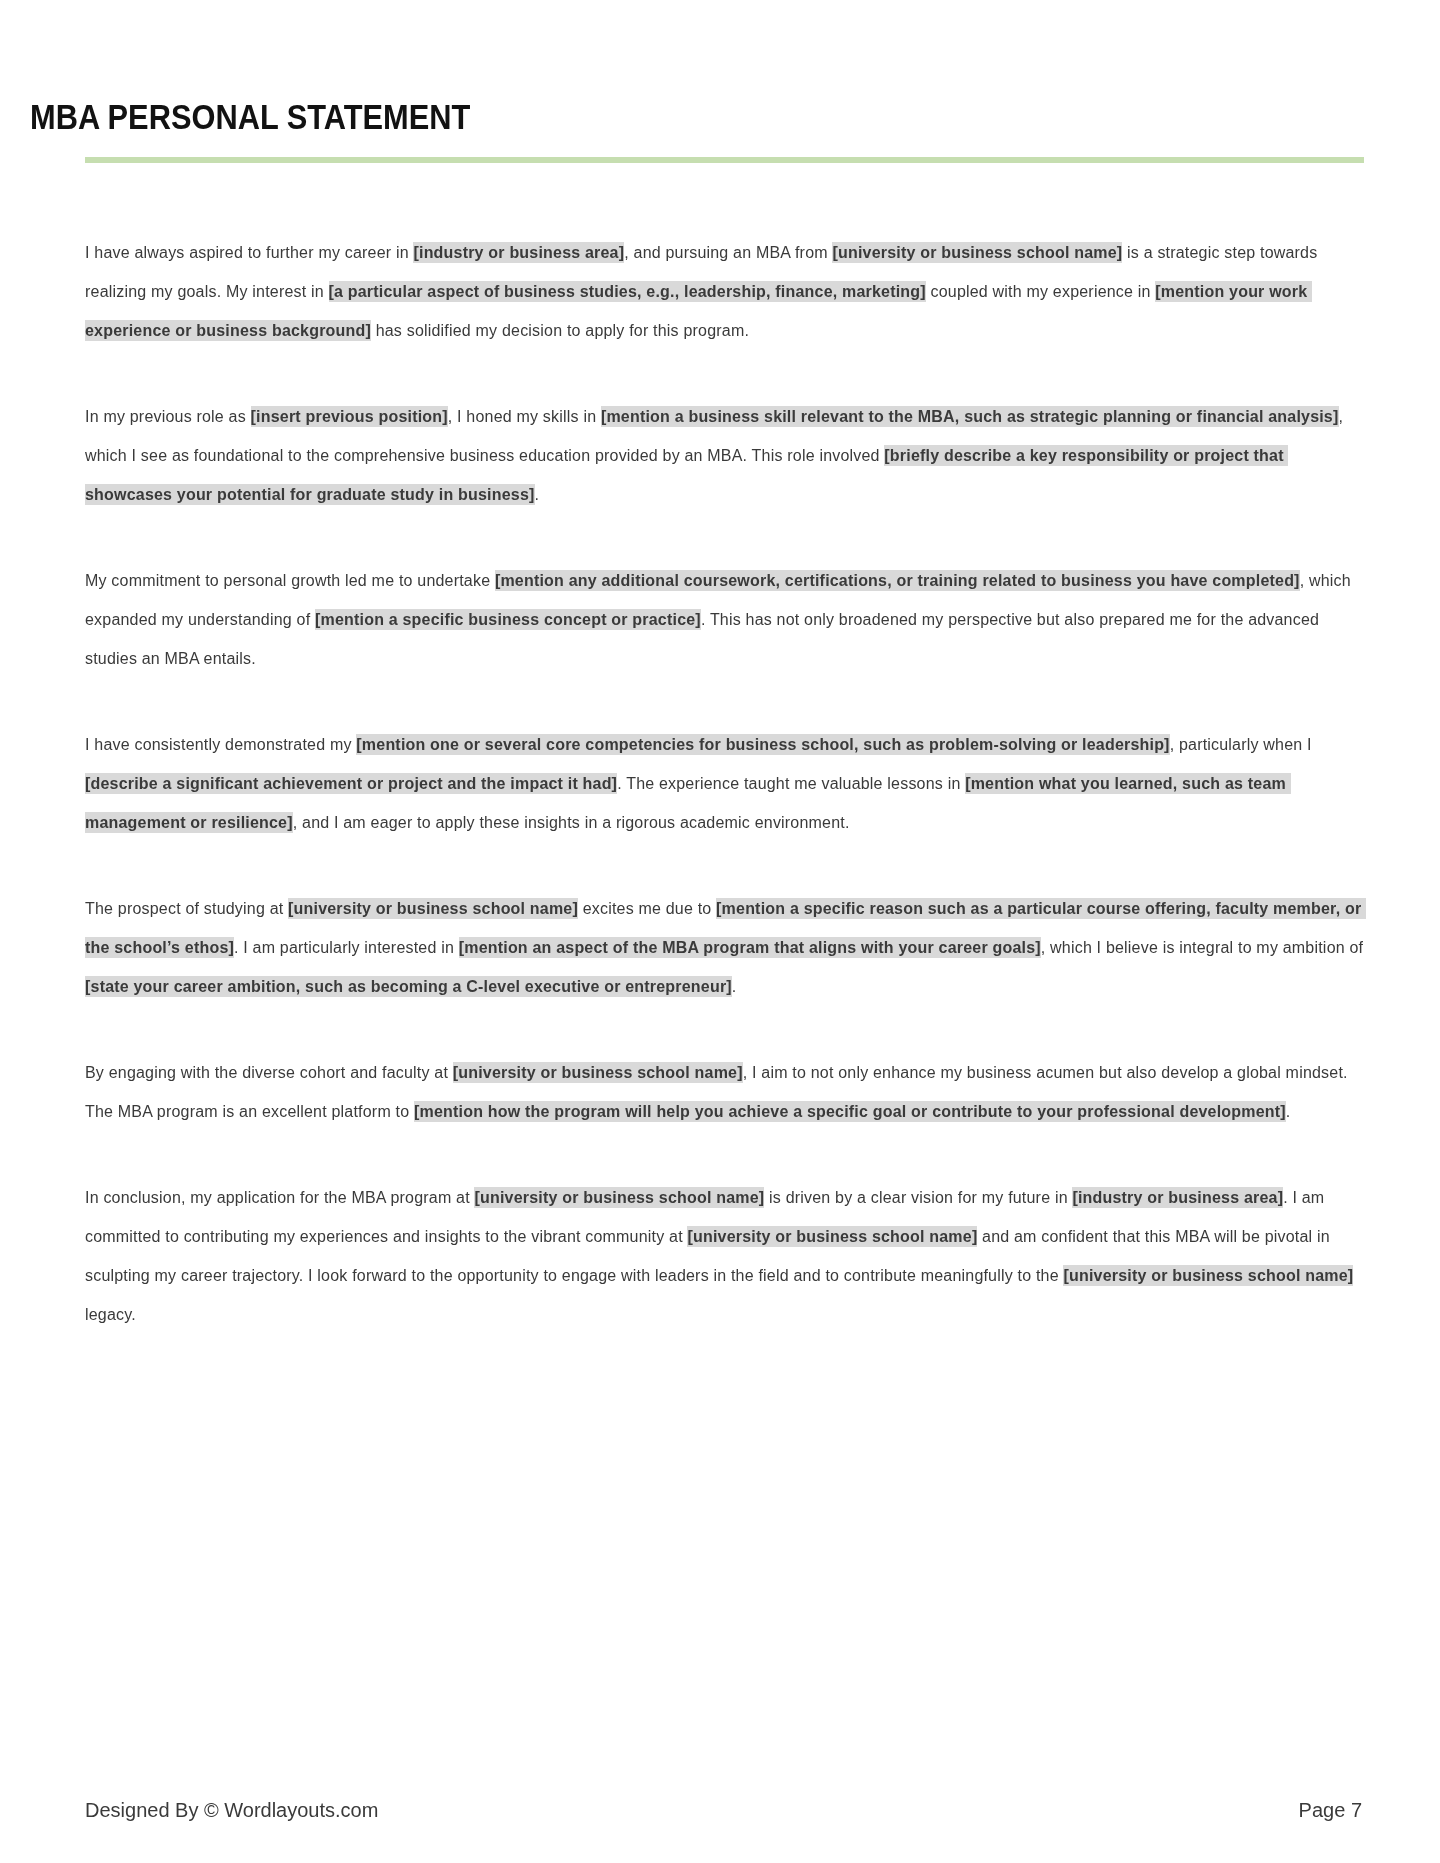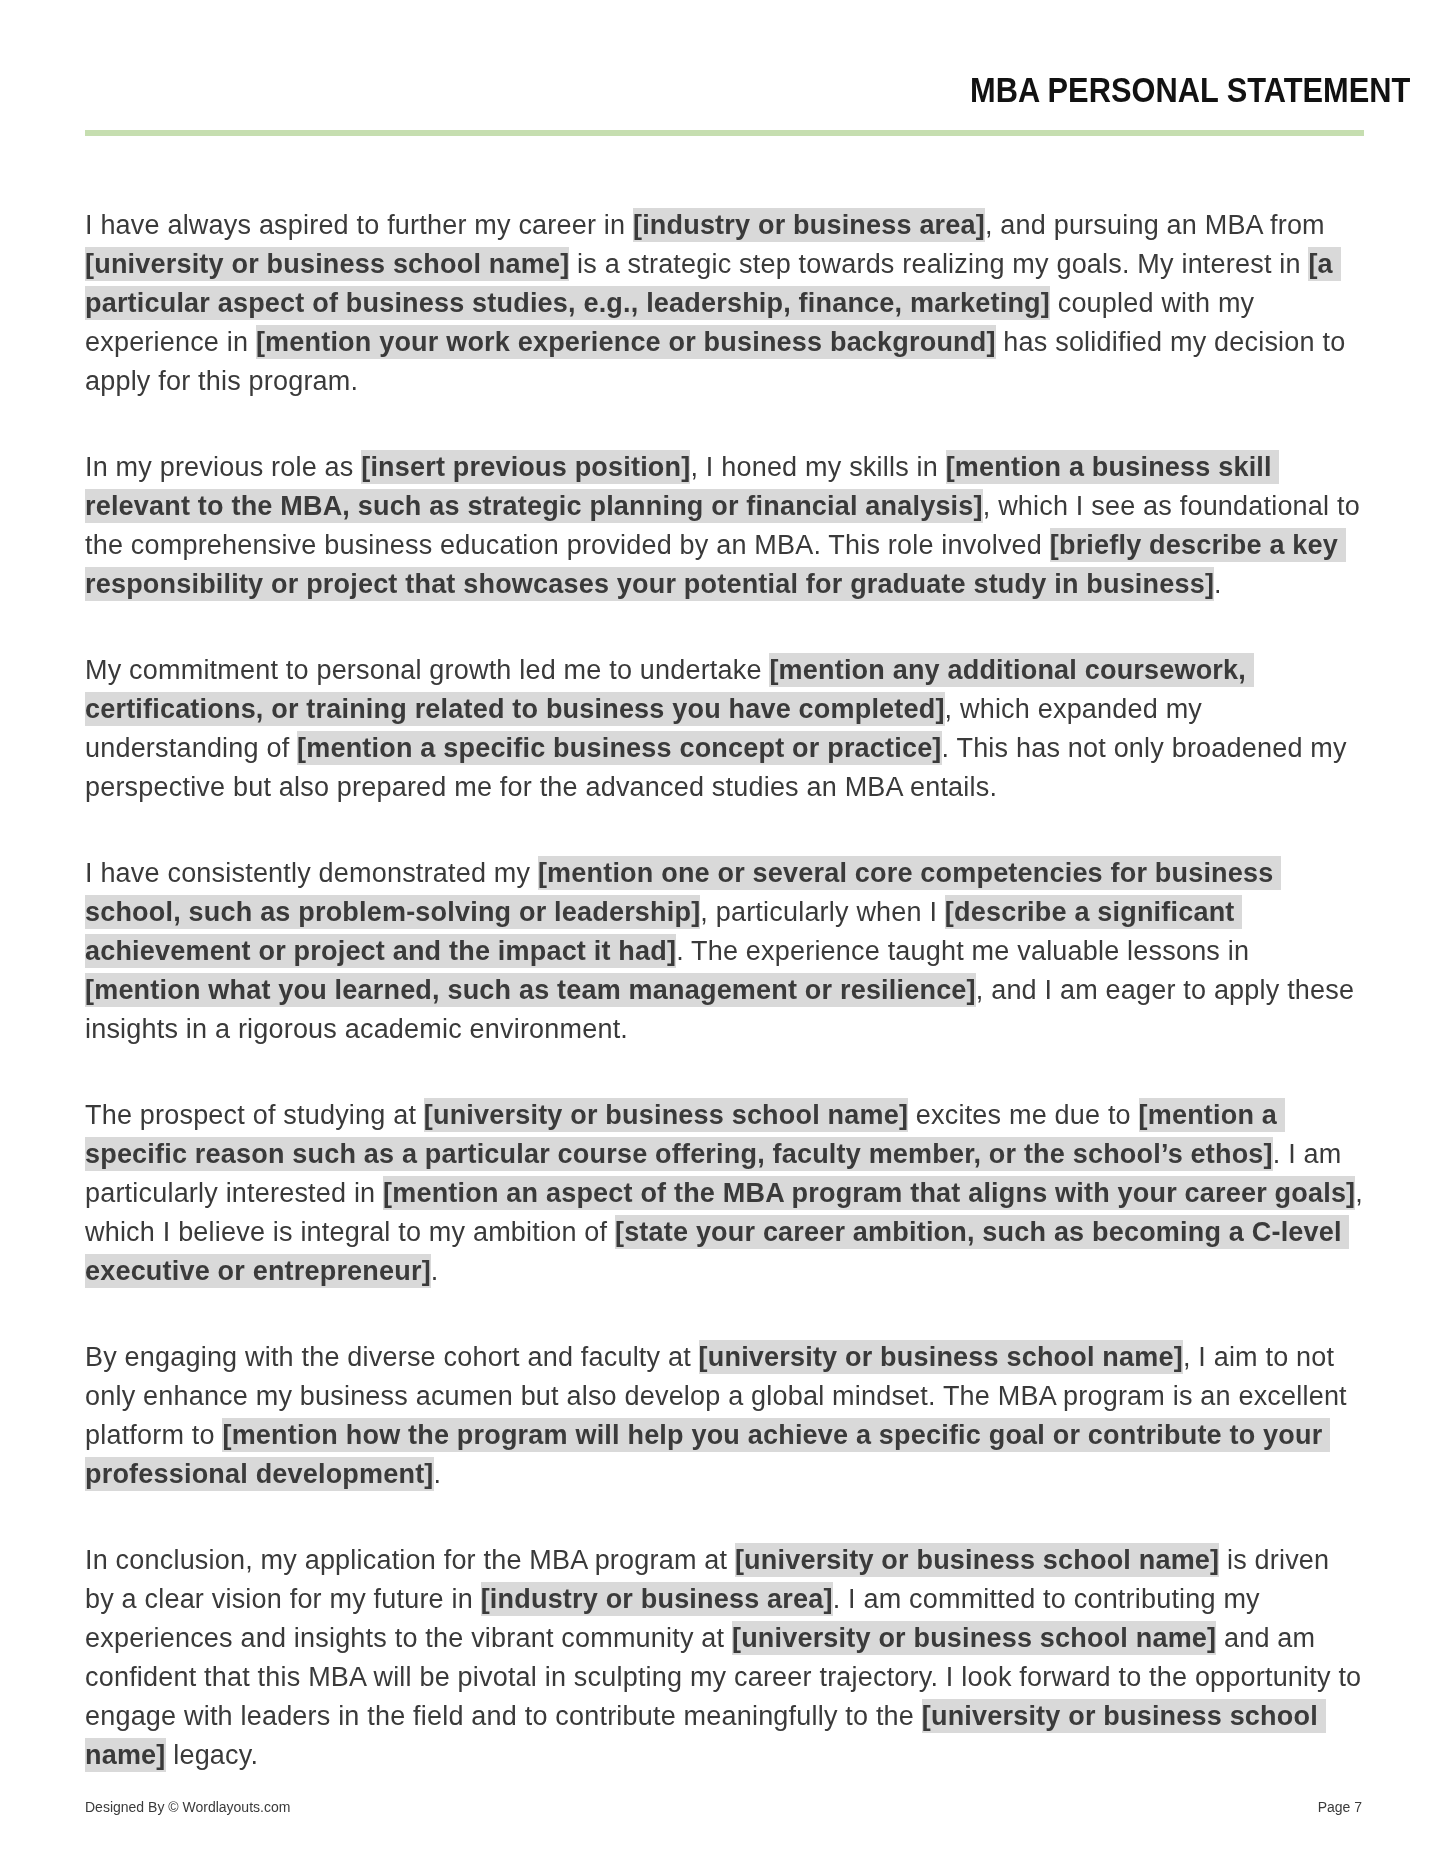--- a/index.html
+++ b/index.html
@@ -7,22 +7,22 @@
   .page {
     position: relative;
     width: 1440px;
     height: 1863px;
     background: #ffffff;
     font-family: "Liberation Sans", sans-serif;
     color: var(--text, #3a3a3a);
     overflow: hidden;
   }
   .doc-title {
-    padding-top: 71px;
-    text-align: right;
+    padding-top: 98px;
+    text-align: left;
     font-size: 35px;
     line-height: 38px;
     font-weight: bold;
     color: var(--title-color, #121212);
     letter-spacing: 0px;
   }
   .doc-title .condense {
     display: inline-block;
     transform: scaleX(0.88);
     transform-origin: center;
@@ -31,40 +31,40 @@
   .title-rule {
     margin: 21px 0 0 85px;
     width: 1279px;
     height: 6px;
     background: var(--accent, #c6deb0);
   }
   .doc-body {
     margin: 70px 76px 0 85px;
   }
   .para {
-    font-size: 27px;
+    font-size: 16px;
     line-height: 39px;
     margin-bottom: 47px;
     letter-spacing: 0.2px;
   }
   .run { white-space: pre-wrap; }
   .run.hl {
     font-weight: bold;
     background: var(--highlight, #d9d9d9);
     padding: 2px 0;
   }
   .footer {
     position: absolute;
     left: 85px;
     right: 78px;
     top: 1799px;
     display: flex;
     justify-content: space-between;
     align-items: baseline;
-    font-size: 14px;
+    font-size: 20px;
     color: var(--text, #3a3a3a);
   }
 </style>
 </head>
 <body>
 
 <div class="page">
   <h1 class="doc-title"><span class="condense">MBA PERSONAL STATEMENT</span></h1>
   <div class="title-rule"></div>
   <div class="doc-body">

